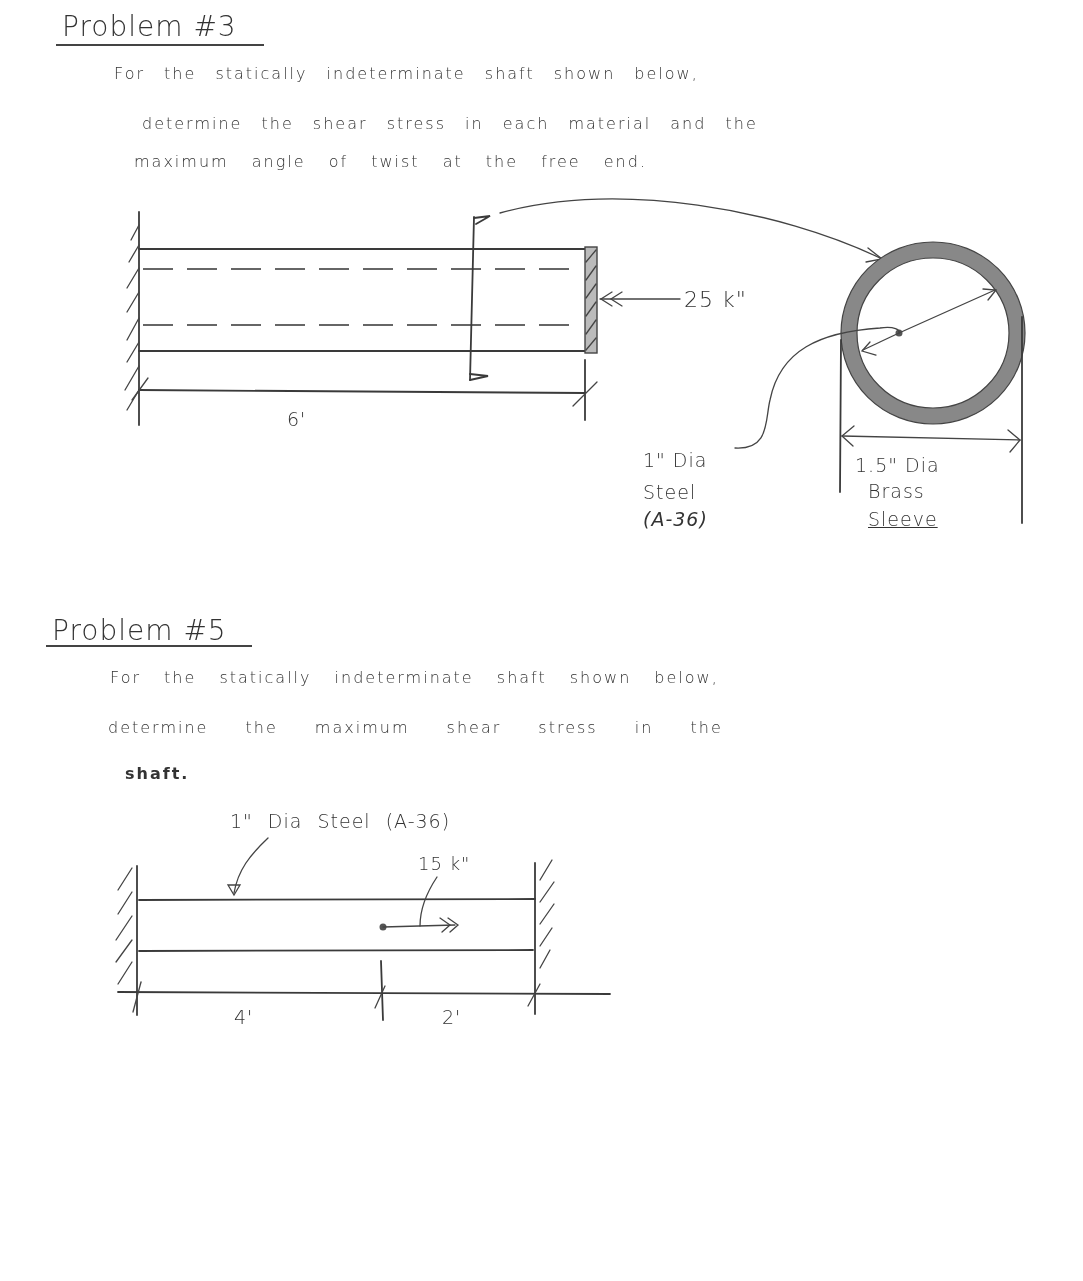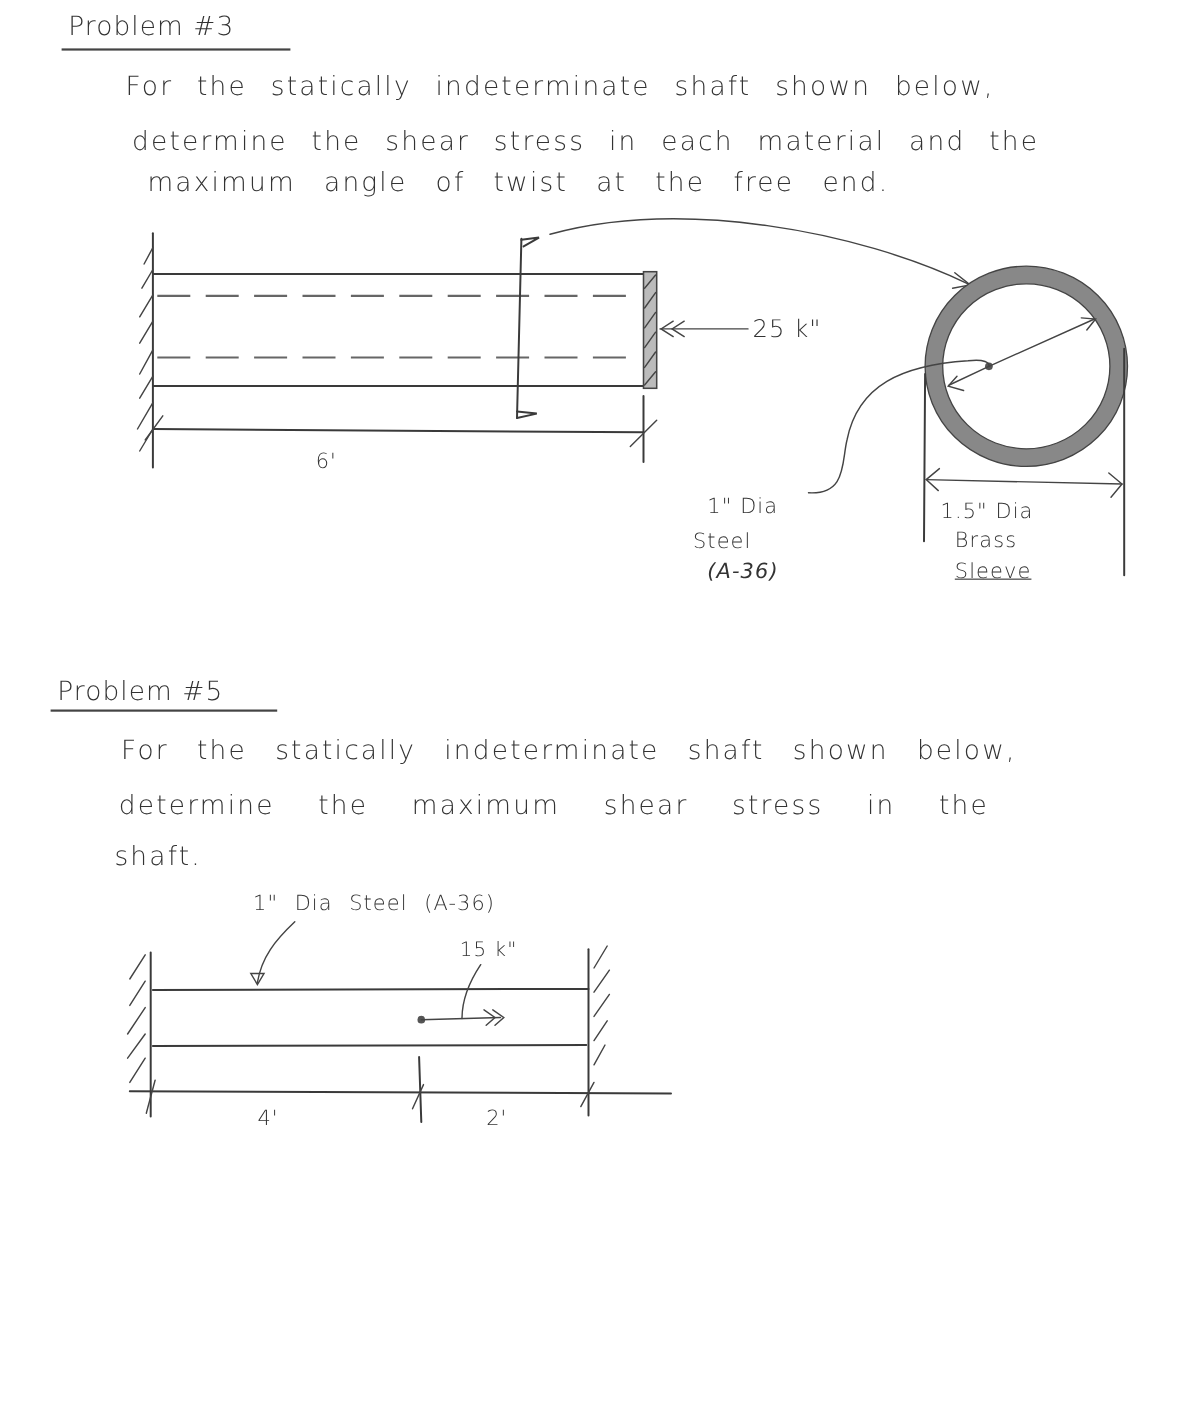--- a/index.html
+++ b/index.html
@@ -1,36 +1,36 @@
 <!DOCTYPE html>
 <html><head>
   <meta charset="utf-8">
   <style>
     html, body { margin:0; padding:0; background:#ffffff; }
     body { width:1083px; height:1281px; position:relative; overflow:hidden;
            font-family: "DejaVu Sans", sans-serif; color:#2a2a2a; }
     .hw { position:absolute; white-space:nowrap; font-family:"DejaVu Sans", sans-serif;
           font-weight:300; color:#333; letter-spacing:1px; }
-    .title { font-size:24px; }
-    .body-line { font-size:24px; letter-spacing:2px; }
+    .title { font-size:28px; }
+    .body-line { font-size:16px; letter-spacing:2px; }
     .lbl { font-size:19px; }
     .underline { position:absolute; height:1.6px; background:#444; }
     svg.diag { position:absolute; left:0; top:0; }
     .stroke { stroke:#3a3a3a; stroke-width:1.8; fill:none; stroke-linecap:round; }
     .thin { stroke:#444; stroke-width:1.3; fill:none; stroke-linecap:round; }
     .dash { stroke:#666; stroke-width:2; fill:none; stroke-dasharray:30 14; }
   </style>
 </head>
 <body>
 
 <div class="hw title" style="left:62px; top:10px;">Problem #3</div>
 <div class="underline" style="left:56px; top:44px; width:208px;"></div>
 
 <div class="hw body-line" style="left:114px; top:64px; word-spacing:12px;">For the statically indeterminate shaft shown below,</div>
-<div class="hw body-line" style="left:120px; top:114px; word-spacing:12px;">determine the shear stress in each material and the</div>
+<div class="hw body-line" style="left:142px; top:114px; word-spacing:12px;">determine the shear stress in each material and the</div>
 <div class="hw body-line" style="left:134px; top:152px; word-spacing:16px;">maximum angle of twist at the free end.</div>
 
 <svg class="diag" width="1083" height="1281">
 
   <line class="stroke" x1="139" y1="212" x2="139" y2="425"></line>
   <g class="thin">
     <line x1="139" y1="225" x2="131" y2="240"></line>
     <line x1="139" y1="245" x2="129" y2="262"></line>
     <line x1="139" y1="268" x2="127" y2="288"></line>
     <line x1="139" y1="292" x2="127" y2="312"></line>
@@ -88,33 +88,33 @@
   <line class="stroke" x1="1022" y1="317" x2="1022" y2="523"></line>
   <line class="thin" x1="842" y1="436" x2="1020" y2="440"></line>
   <path class="thin" d="M854 426 L842 436 L853 446"></path>
   <path class="thin" d="M1008 430 L1020 440 L1010 452"></path>
 </svg>
 
 <div class="hw lbl" style="left:287px; top:408px;">6'</div>
 <div class="hw lbl" style="left:684px; top:287px; font-size:22px;">25 k"</div>
 
 <div class="hw lbl" style="left:643px; top:449px;">1" Dia</div>
-<div class="hw lbl" style="left:630px; top:481px;">Steel</div>
+<div class="hw lbl" style="left:643px; top:481px;">Steel</div>
 <div class="hw lbl" style="left:643px; top:508px;font-style:italic;">(A-36)</div>
 
 <div class="hw lbl" style="left:855px; top:454px;">1.5" Dia</div>
 <div class="hw lbl" style="left:868px; top:480px;text-align:right;">Brass</div>
 <div class="hw lbl" style="left:868px; top:508px;text-decoration:underline;">Sleeve</div>
 
 <div class="hw title" style="left:52px; top:614px;">Problem #5</div>
 <div class="underline" style="left:46px; top:645px; width:206px;"></div>
 
 <div class="hw body-line" style="left:110px; top:668px; word-spacing:16px;">For the statically indeterminate shaft shown below,</div>
 <div class="hw body-line" style="left:108px; top:718px; word-spacing:30px;text-align:center;">determine the maximum shear stress in the</div>
-<div class="hw body-line" style="left:104px; top:764px;">shaft.</div>
+<div class="hw body-line" style="left:125px; top:764px;font-weight:bold;">shaft.</div>
 
 <svg class="diag" width="1083" height="1281">
 
   <line class="stroke" x1="137" y1="866" x2="137" y2="1015"></line>
   <g class="thin">
     <line x1="132" y1="868" x2="118" y2="890"></line>
     <line x1="132" y1="892" x2="118" y2="914"></line>
     <line x1="132" y1="916" x2="116" y2="940"></line>
     <line x1="132" y1="940" x2="116" y2="962"></line>
     <line x1="132" y1="962" x2="118" y2="984"></line>

